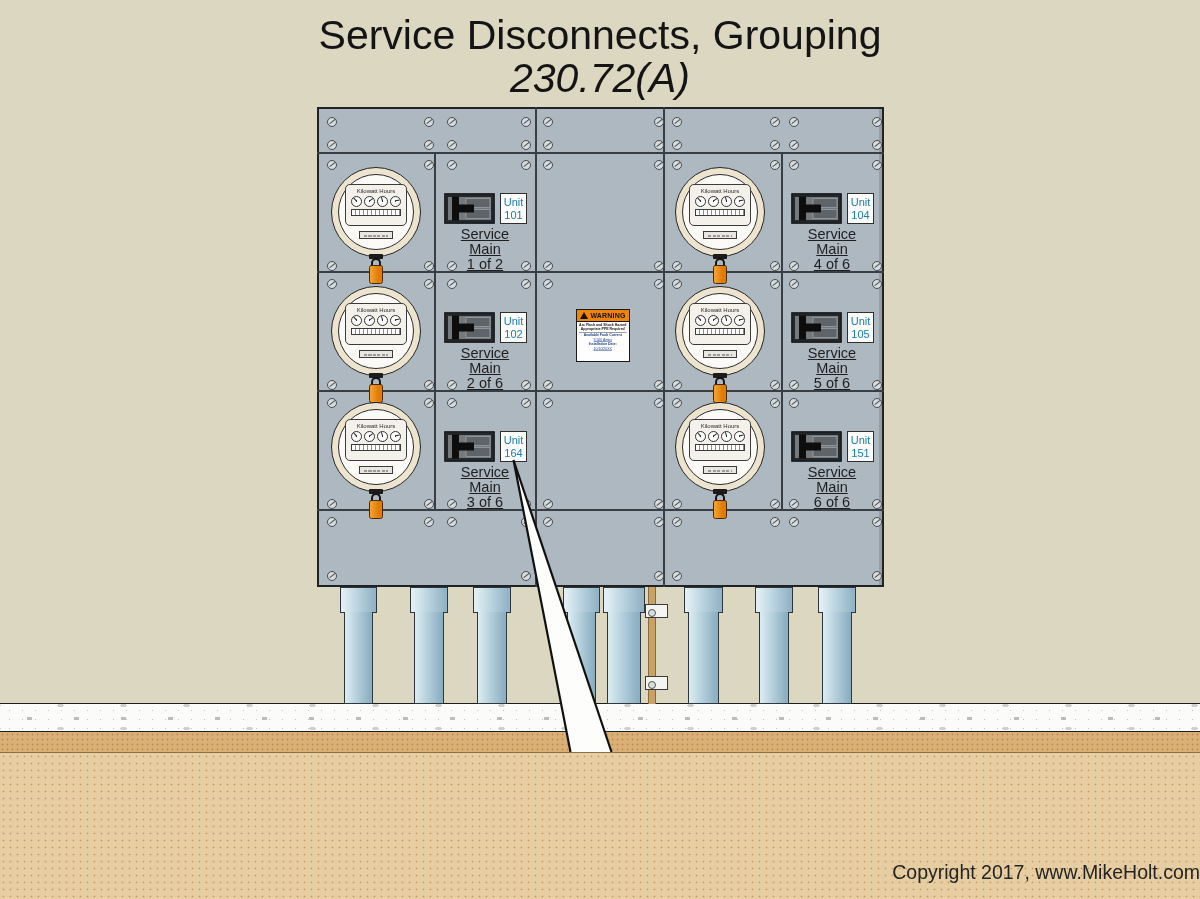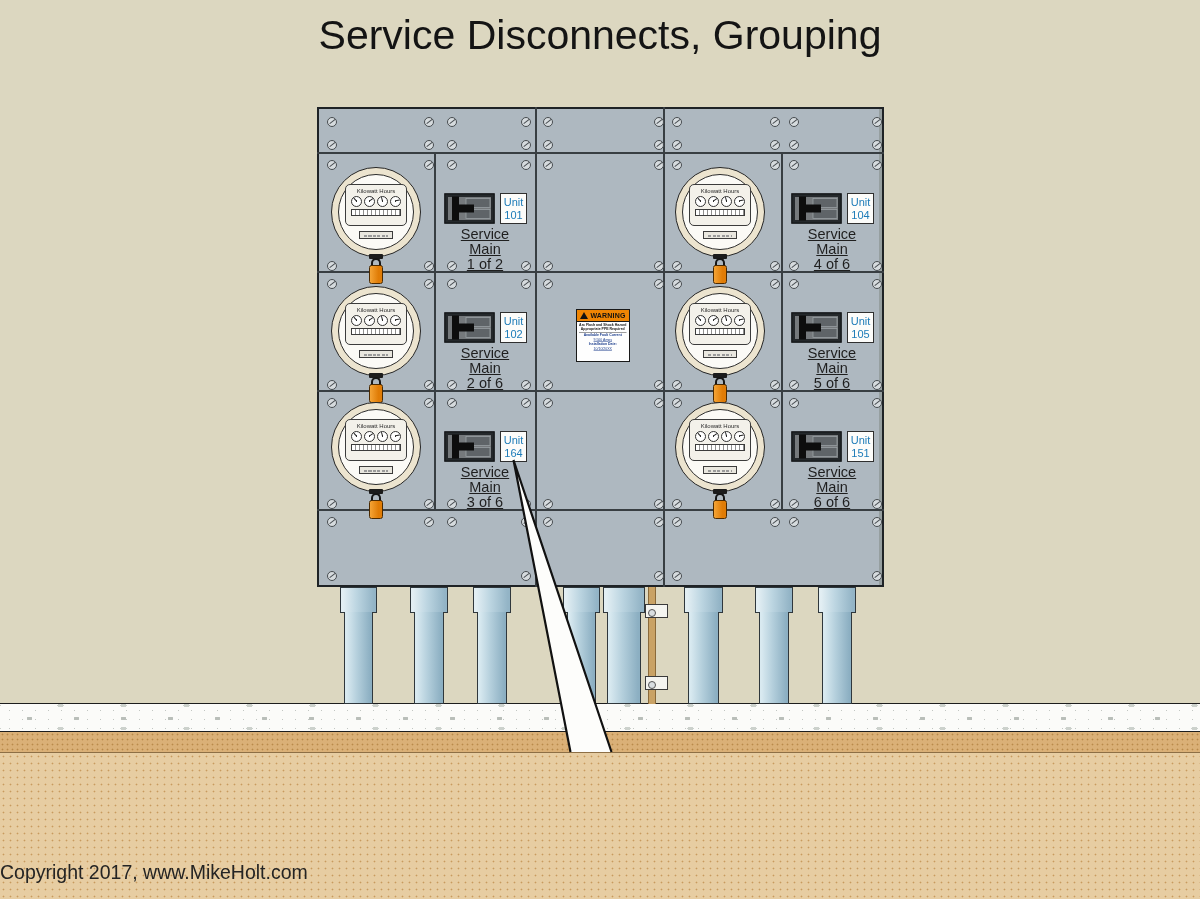--- a/index.html
+++ b/index.html
@@ -117,21 +117,21 @@
   .wl-sep { border-top:1px solid #3a3a3a; margin:1.5px 4px; }
   .wl-f1l,.wl-f2l { color:#20418f; font-weight:bold; margin-top:1px; }
   .wl-f1v,.wl-f2v { color:#20418f; text-decoration:underline; }
 
   
   .caption-box { position:absolute; left:14px; top:749px; width:1169px; height:98px;
     background:#fdfdfb; border:2.4px solid #131313; }
   .cap-line { position:absolute; left:0; width:100%; text-align:center;
     font-size:40px; color:#121212; }
   .wedge { position:absolute; left:0; top:0; pointer-events:none; }
-  .copyright { position:absolute; top:861px; left:0; width:100%; text-align:left;
+  .copyright { position:absolute; top:861px; left:0; width:100%; text-align:right;
     font-size:19.5px; color:#242424; }
 </style>
 </head>
 <body>
 
 <div id="stage">
 
   <div class="ground-lower"></div>
   <div class="dirt-band"></div>
   <div class="concrete"></div>
@@ -483,13 +483,14 @@
 
 
   <svg class="wedge" width="1200" height="899" viewBox="0 0 1200 899">
     <path d="M 570.5 752 L 513.5 460 L 611.5 752 Z" fill="#fdfdfb" stroke="none"></path>
     <path d="M 570.5 752 L 513.5 460 M 513.5 460 L 611.5 752" stroke="#111" stroke-width="2.2" fill="none"></path>
   </svg>
 
   <div class="copyright">Copyright 2017, www.MikeHolt.com</div>
 
   <div class="t1">Service Disconnects, Grouping</div>
+  <div class="t2">230.72(A)</div>
 </div>
 
 </body></html>

